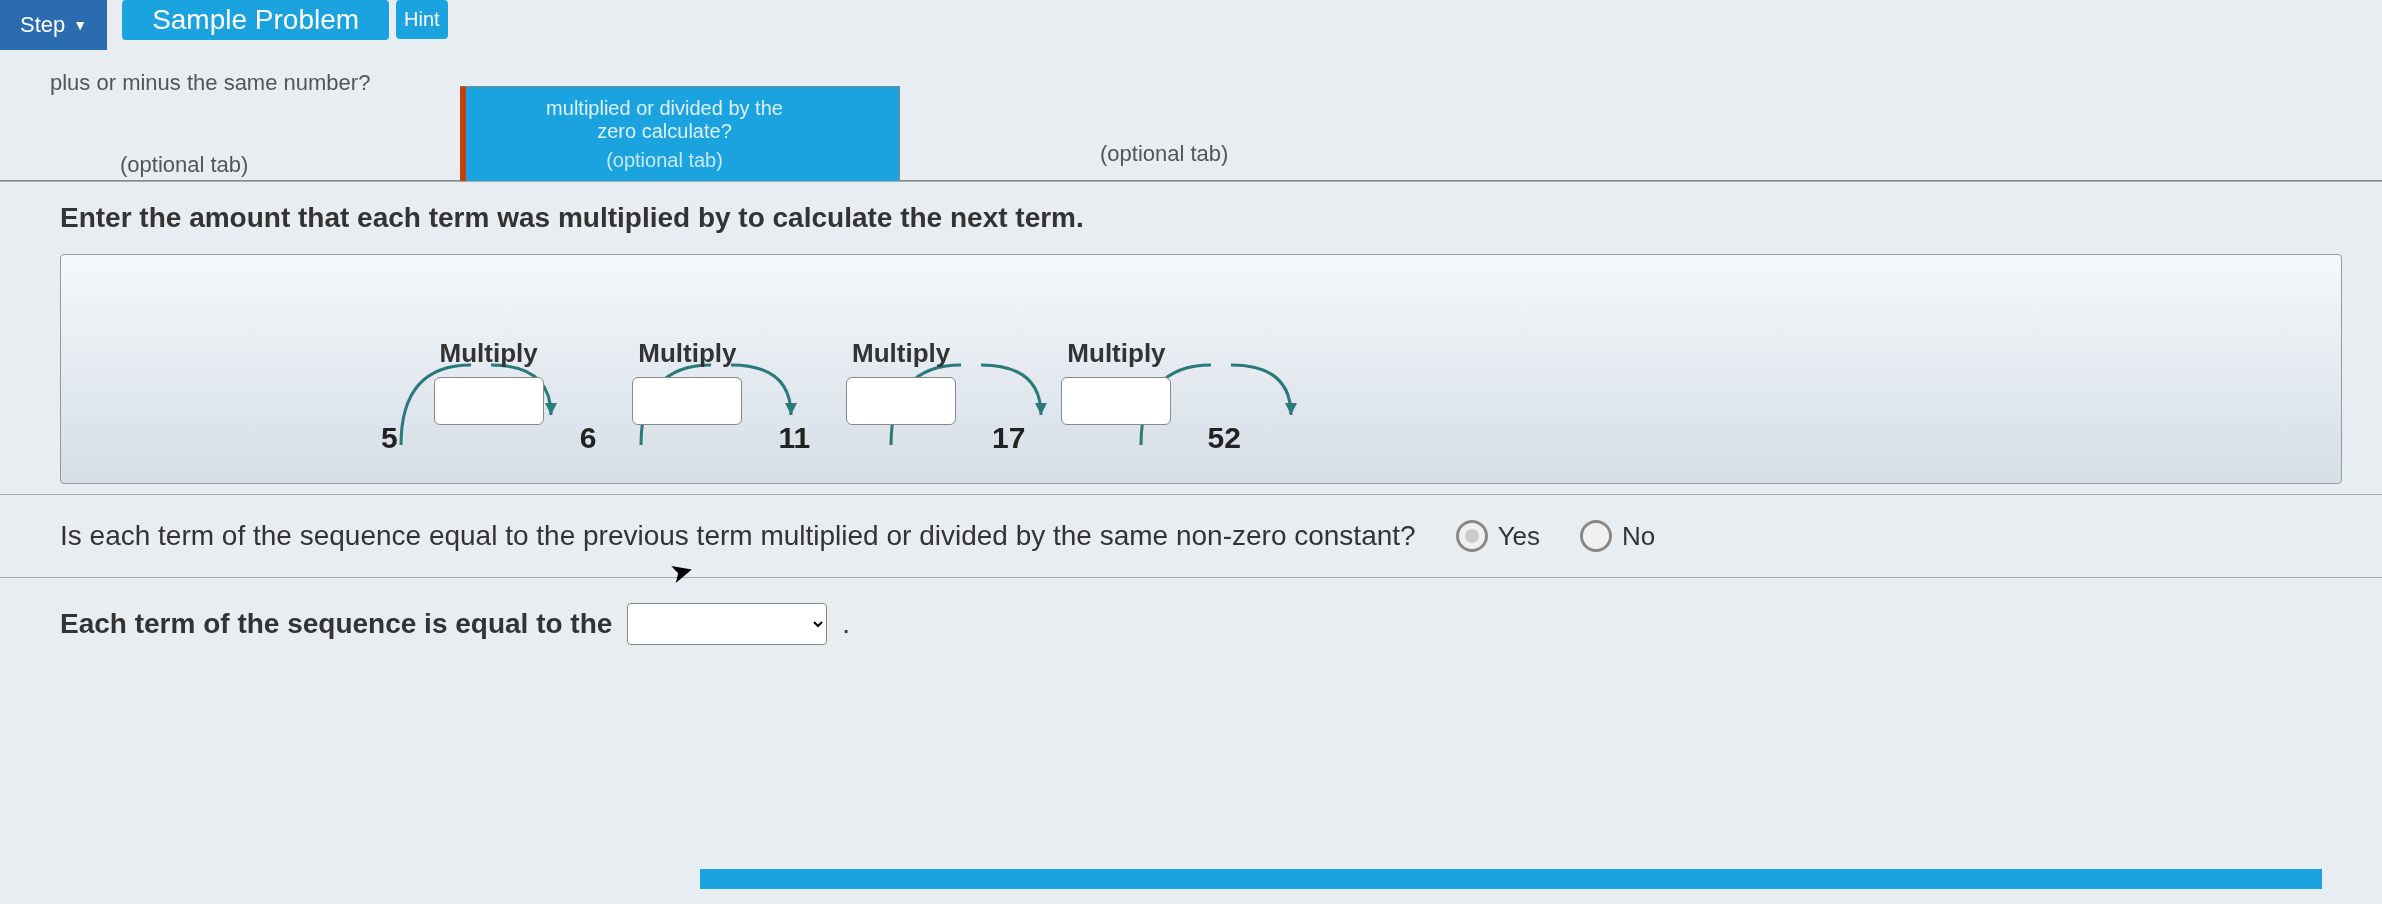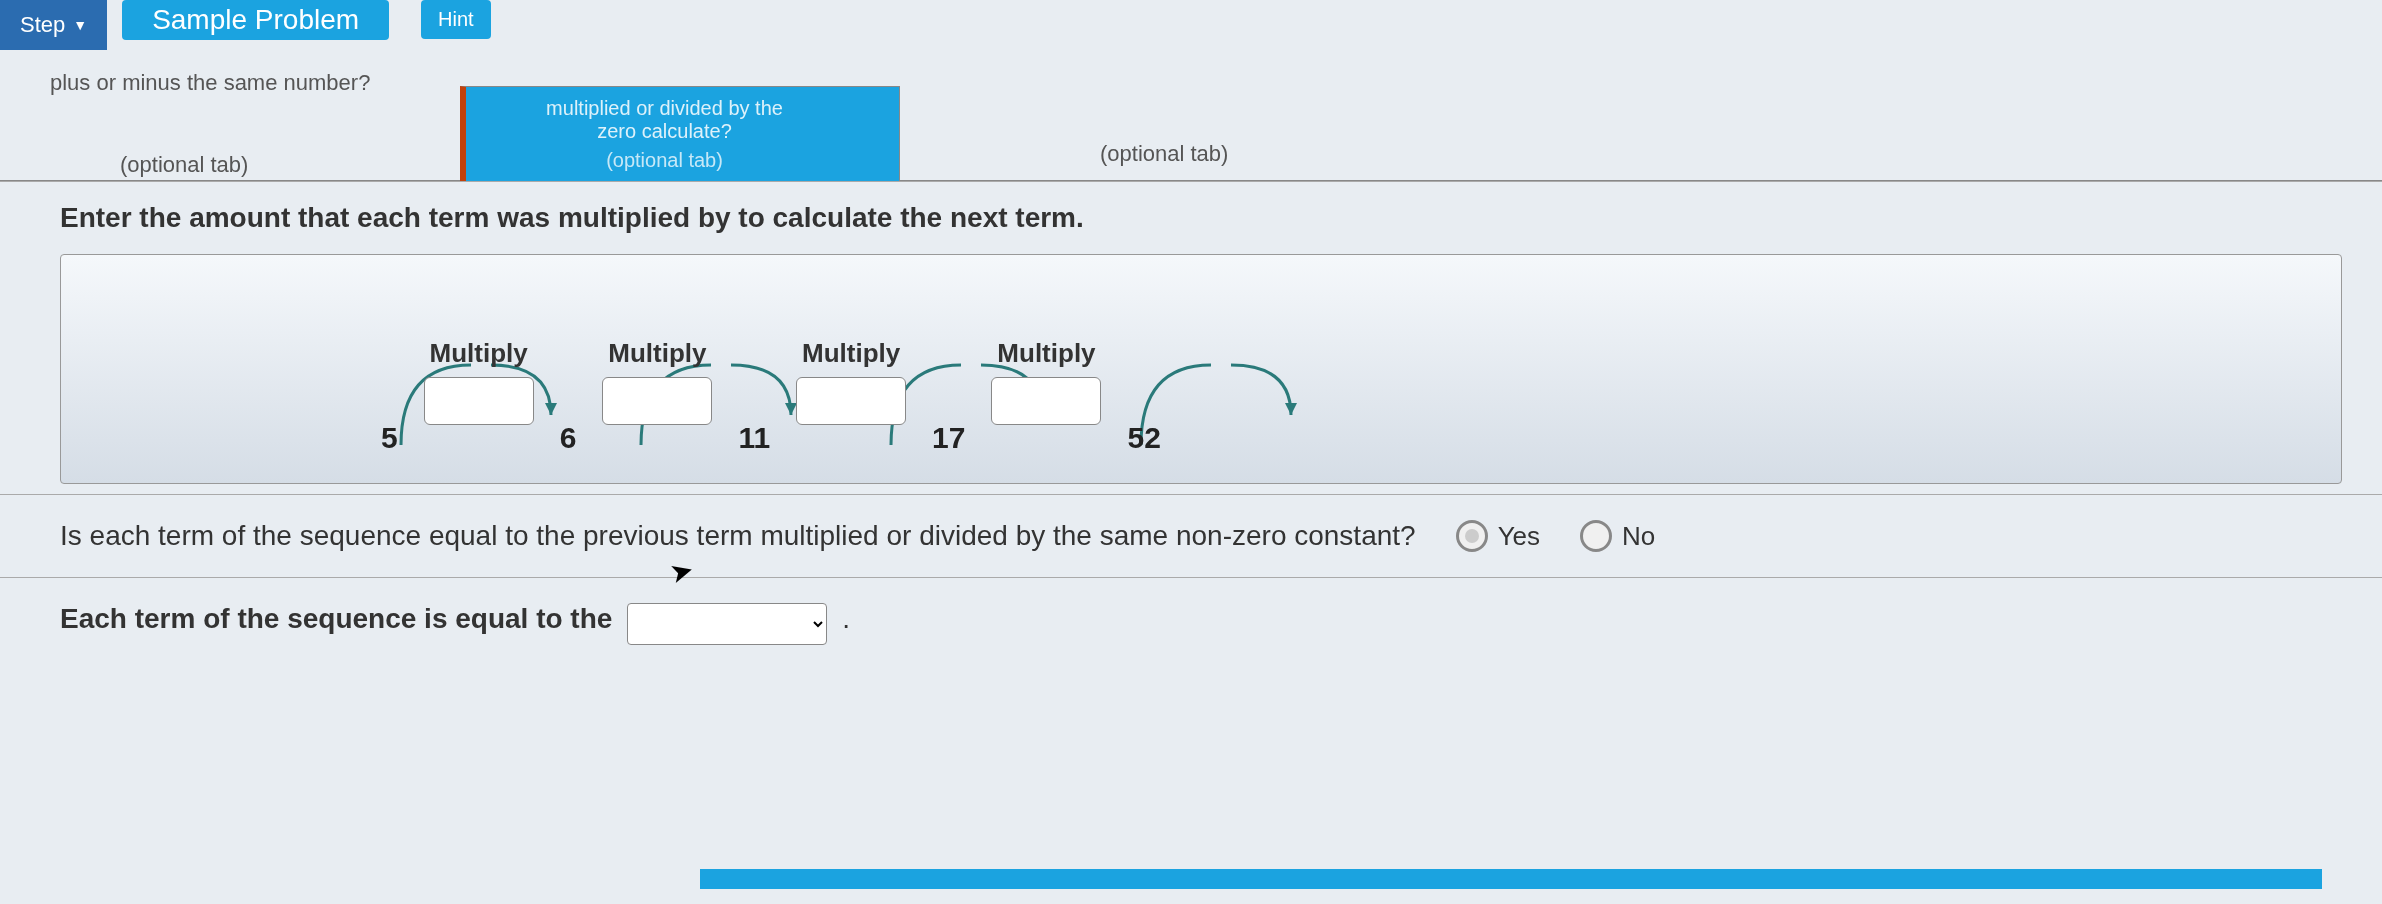--- a/index.html
+++ b/index.html
@@ -38,23 +38,23 @@
       color: white;
       padding: 4px 30px;
       font-size: 28px;
       margin-left: 15px;
       border-radius: 4px;
       cursor: pointer;
     }
     .hint-btn {
       background: #1ba3e0;
       color: white;
-      padding: 8px 17px;
-      font-size: 20px;
-      margin-left: 32px;
+      padding: 8px 8px;
+      font-size: 20px;
+      margin-left: 7px;
       border-radius: 4px;
       cursor: pointer;
     }
     .sub-question {
       font-size: 22px;
       color: #555;
       padding: 0 0 10px 50px;
     }
     .tab-row {
       display: flex;
@@ -147,21 +147,21 @@
     .term-number {
       font-size: 30px;
       font-weight: bold;
       color: #222;
       padding: 0 10px;
     }
     .multiply-group {
       display: flex;
       flex-direction: column;
       align-items: center;
-      margin: 0 16px;
+      margin: 0 26px;
       position: relative;
       top: -30px;
     }
     .multiply-label {
       font-size: 26px;
       font-weight: bold;
       color: #333;
       margin-bottom: 8px;
     }
     .multiply-input {
@@ -213,21 +213,21 @@
       top: 50%;
       left: 50%;
       transform: translate(-50%, -50%);
     }
     .radio-label {
       font-size: 26px;
       color: #333;
     }
     .select-row {
       display: flex;
-      align-items: flex-start;
+      align-items: center;
       padding: 25px 40px 25px 60px;
       gap: 15px;
     }
     .select-text {
       font-size: 28px;
       font-weight: bold;
       color: #333;
     }
     .select-box {
       width: 200px;

